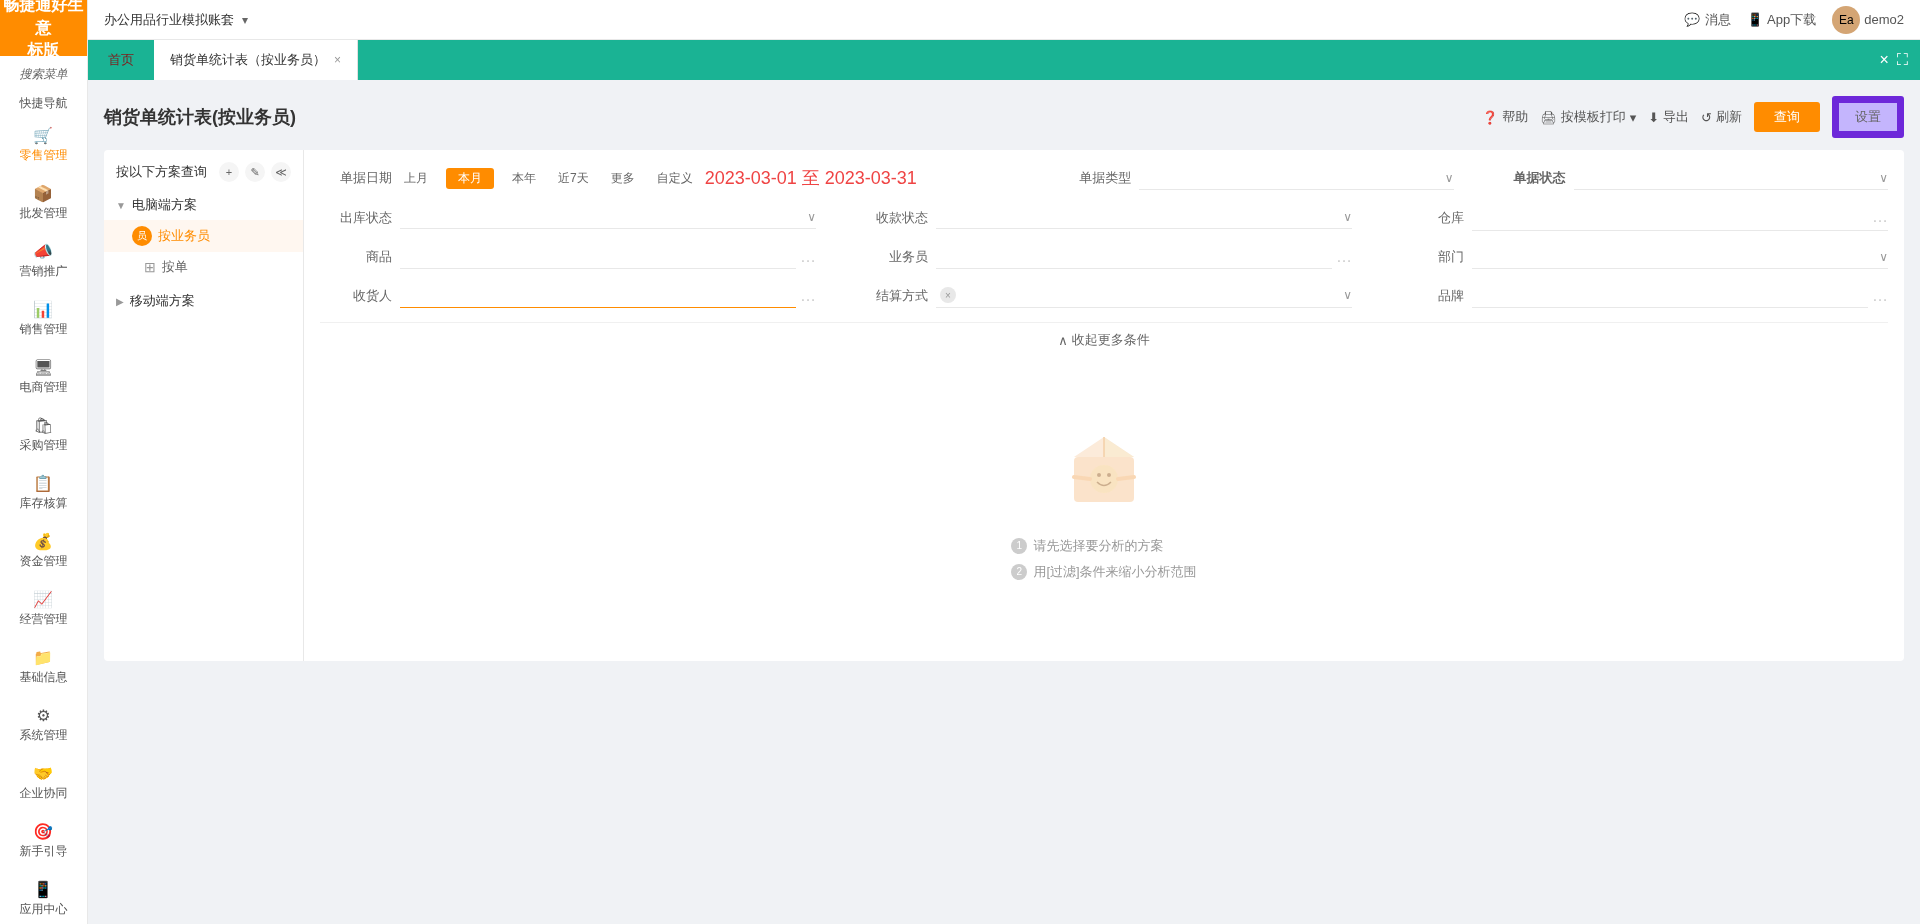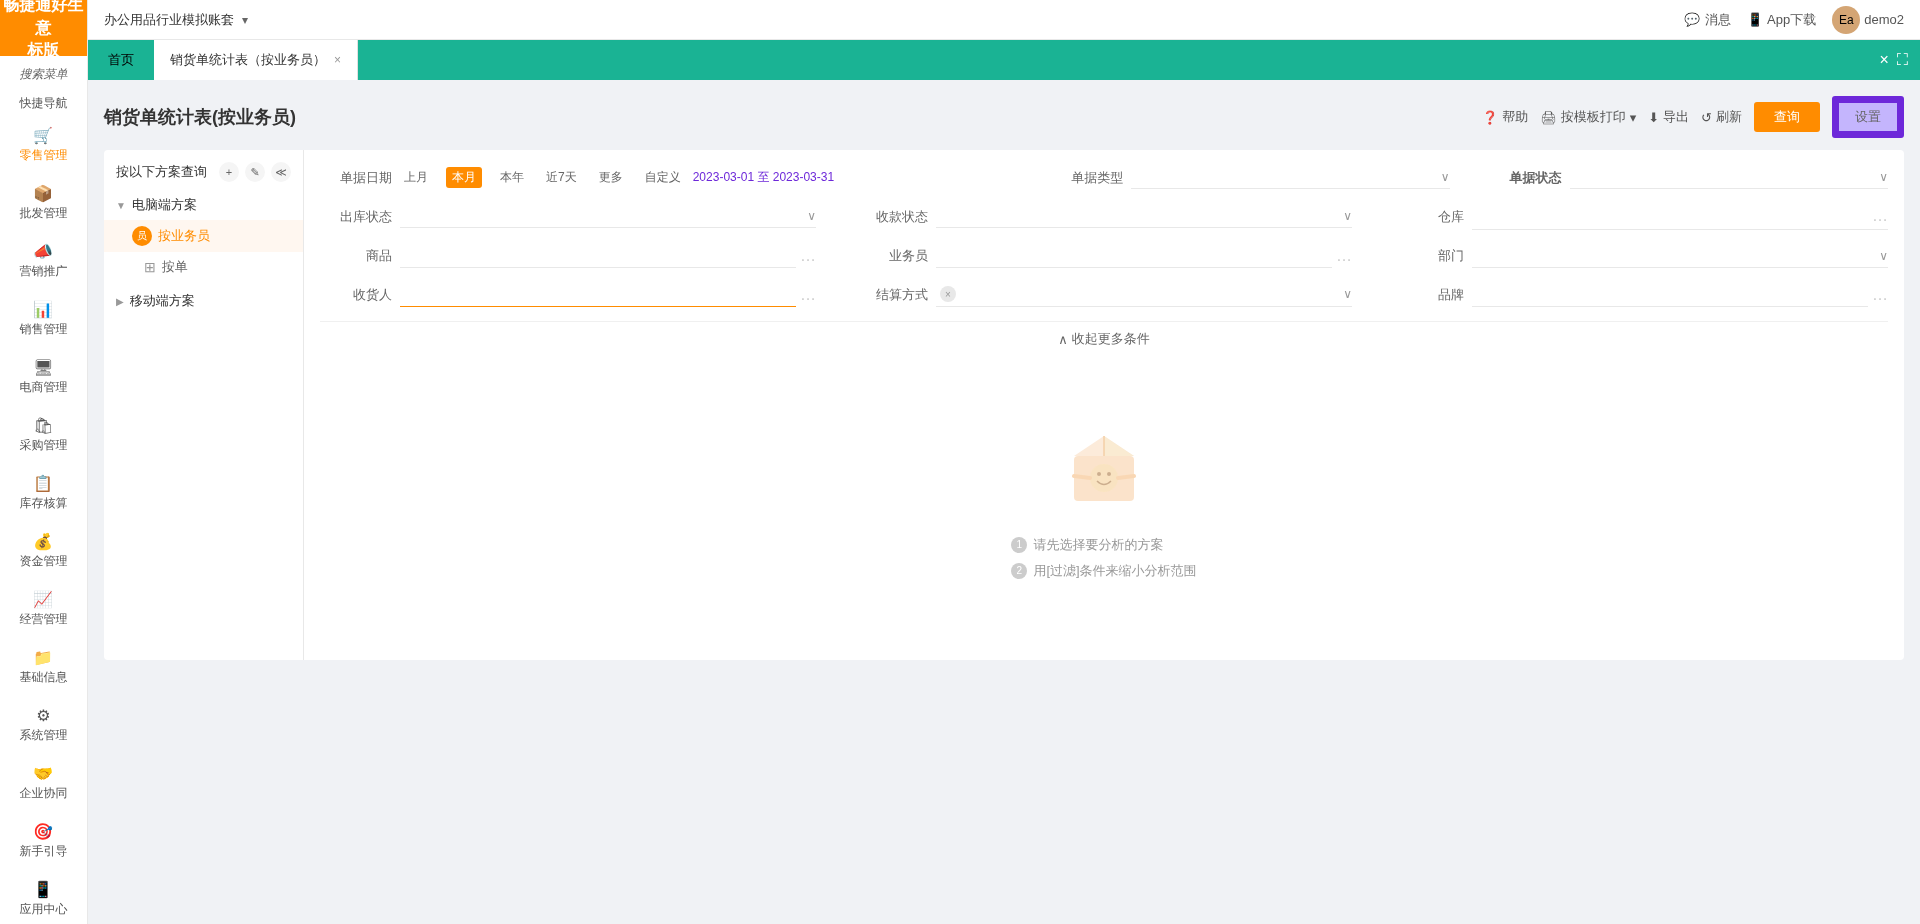--- a/index.html
+++ b/index.html
@@ -24,21 +24,21 @@
     .topbar { height: 40px; background: #fff; display: flex; align-items: center; padding: 0 16px; border-bottom: 1px solid #e8e8e8; justify-content: space-between; }
     .topbar-left { display: flex; align-items: center; gap: 8px; }
     .topbar-title { font-size: 13px; color: #333; }
     .topbar-dropdown { font-size: 12px; color: #666; cursor: pointer; }
     .topbar-right { display: flex; align-items: center; gap: 16px; }
     .topbar-btn { display: flex; align-items: center; gap: 4px; font-size: 13px; color: #555; cursor: pointer; }
     .topbar-avatar { width: 28px; height: 28px; border-radius: 50%; background: #d4a574; display: flex; align-items: center; justify-content: center; color: #000000; font-size: 12px; cursor: pointer; overflow: hidden; }
 
     
     .tabbar { height: 40px; background: #1ab394; display: flex; align-items: stretch; padding: 0; }
-    .tab-home { padding: 16px 20px; display: flex; align-items: center; color: #000000; font-size: 13px; cursor: pointer; }
+    .tab-home { padding: 16px 20px; display: flex; align-items: center; color: #7f1d1d; font-size: 13px; cursor: pointer; }
     .tab-item { padding: 0 16px; display: flex; align-items: center; background: #fff; color: #333; font-size: 13px; cursor: pointer; gap: 8px; border-right: 1px solid #e0e0e0; }
     .tab-item .tab-close { color: #999; font-size: 12px; cursor: pointer; }
     .tab-spacer { flex: 1; }
     .tab-actions { display: flex; align-items: center; gap: 8px; padding: 0 12px; }
     .tab-action-btn { color: #fff; font-size: 16px; cursor: pointer; }
 
     
     .content { flex: 1; overflow: auto; padding: 16px; background: #f0f2f5; }
 
     
@@ -73,21 +73,21 @@
     .filter-control { flex: 1; display: flex; align-items: center; position: relative; }
     .filter-input { border: none; border-bottom: 1px solid #e8e8e8; padding: 4px 0; font-size: 13px; color: #333; width: 100%; outline: none; background: transparent; }
     .filter-input.active-border { border-bottom: 1px solid #ff8c00; }
     .filter-select { border: none; border-bottom: 1px solid #e8e8e8; padding: 4px 0; font-size: 13px; color: #333; width: 100%; outline: none; background: transparent; display: flex; align-items: center; justify-content: space-between; cursor: pointer; }
     .filter-dots { color: #ccc; font-size: 16px; cursor: pointer; margin-left: 4px; }
     .filter-x { color: #999; cursor: pointer; margin-left: 4px; background: #e8e8e8; border-radius: 50%; width: 16px; height: 16px; display: flex; align-items: center; justify-content: center; font-size: 10px; }
     .filter-chevron { color: #999; font-size: 12px; margin-left: 4px; }
 
     .date-shortcuts { display: flex; align-items: center; gap: 14px; margin-right: 8px; }
     .date-btn { font-size: 12px; color: #666; cursor: pointer; padding: 2px 4px; }
-    .date-btn.active { background: #ff8c00; color: #fff; border-radius: 3px; padding: 2px 6px; }
+    .date-btn.active { background: #ff8c00; color: #fff; border-radius: 3px; padding: 2px 12px; }
 
     
     .collapse-bar { text-align: center; padding: 8px 0; border-top: 1px solid #f0f0f0; margin-top: 4px; }
     .collapse-btn { color: #666; font-size: 13px; cursor: pointer; display: inline-flex; align-items: center; gap: 4px; }
     .btn-query { background: #ff8c00; color: #fff; border: none; padding: 6px 20px; border-radius: 3px; cursor: pointer; font-size: 13px; }
     .btn-setting { background: #c4b5fd; color: #666; border: 7px solid #6d28d9; padding: 5px 16px; border-radius: 3px; cursor: pointer; font-size: 13px; }
 
     
     .empty-state { display: flex; flex-direction: column; align-items: center; justify-content: center; padding: 60px 0; }
     .empty-tips { color: #999; font-size: 13px; line-height: 2; }
@@ -287,21 +287,21 @@
           <span class="filter-label">单据日期</span>
           <div class="date-shortcuts">
             <span class="date-btn">上月</span>
             <span class="date-btn active">本月</span>
             <span class="date-btn">本年</span>
             <span class="date-btn">近7天</span>
             <span class="date-btn">更多</span>
             <span class="date-btn">自定义</span>
           </div>
           <span class="filter-control">
-            <span style="font-size:12px;color:#6d28d9;">2023-03-01 至 2023-03-31</span>
+            <span style="font-size:18px;color:#ef4444;">2023-03-01 至 2023-03-31</span>
           </span>
 
           <span class="filter-label" style="width:80px;margin-left:40px;">单据类型</span>
           <div class="filter-control" style="flex:1;">
             <div class="filter-select">
               <span></span>
               <span class="filter-chevron">∨</span>
             </div>
           </div>
 

